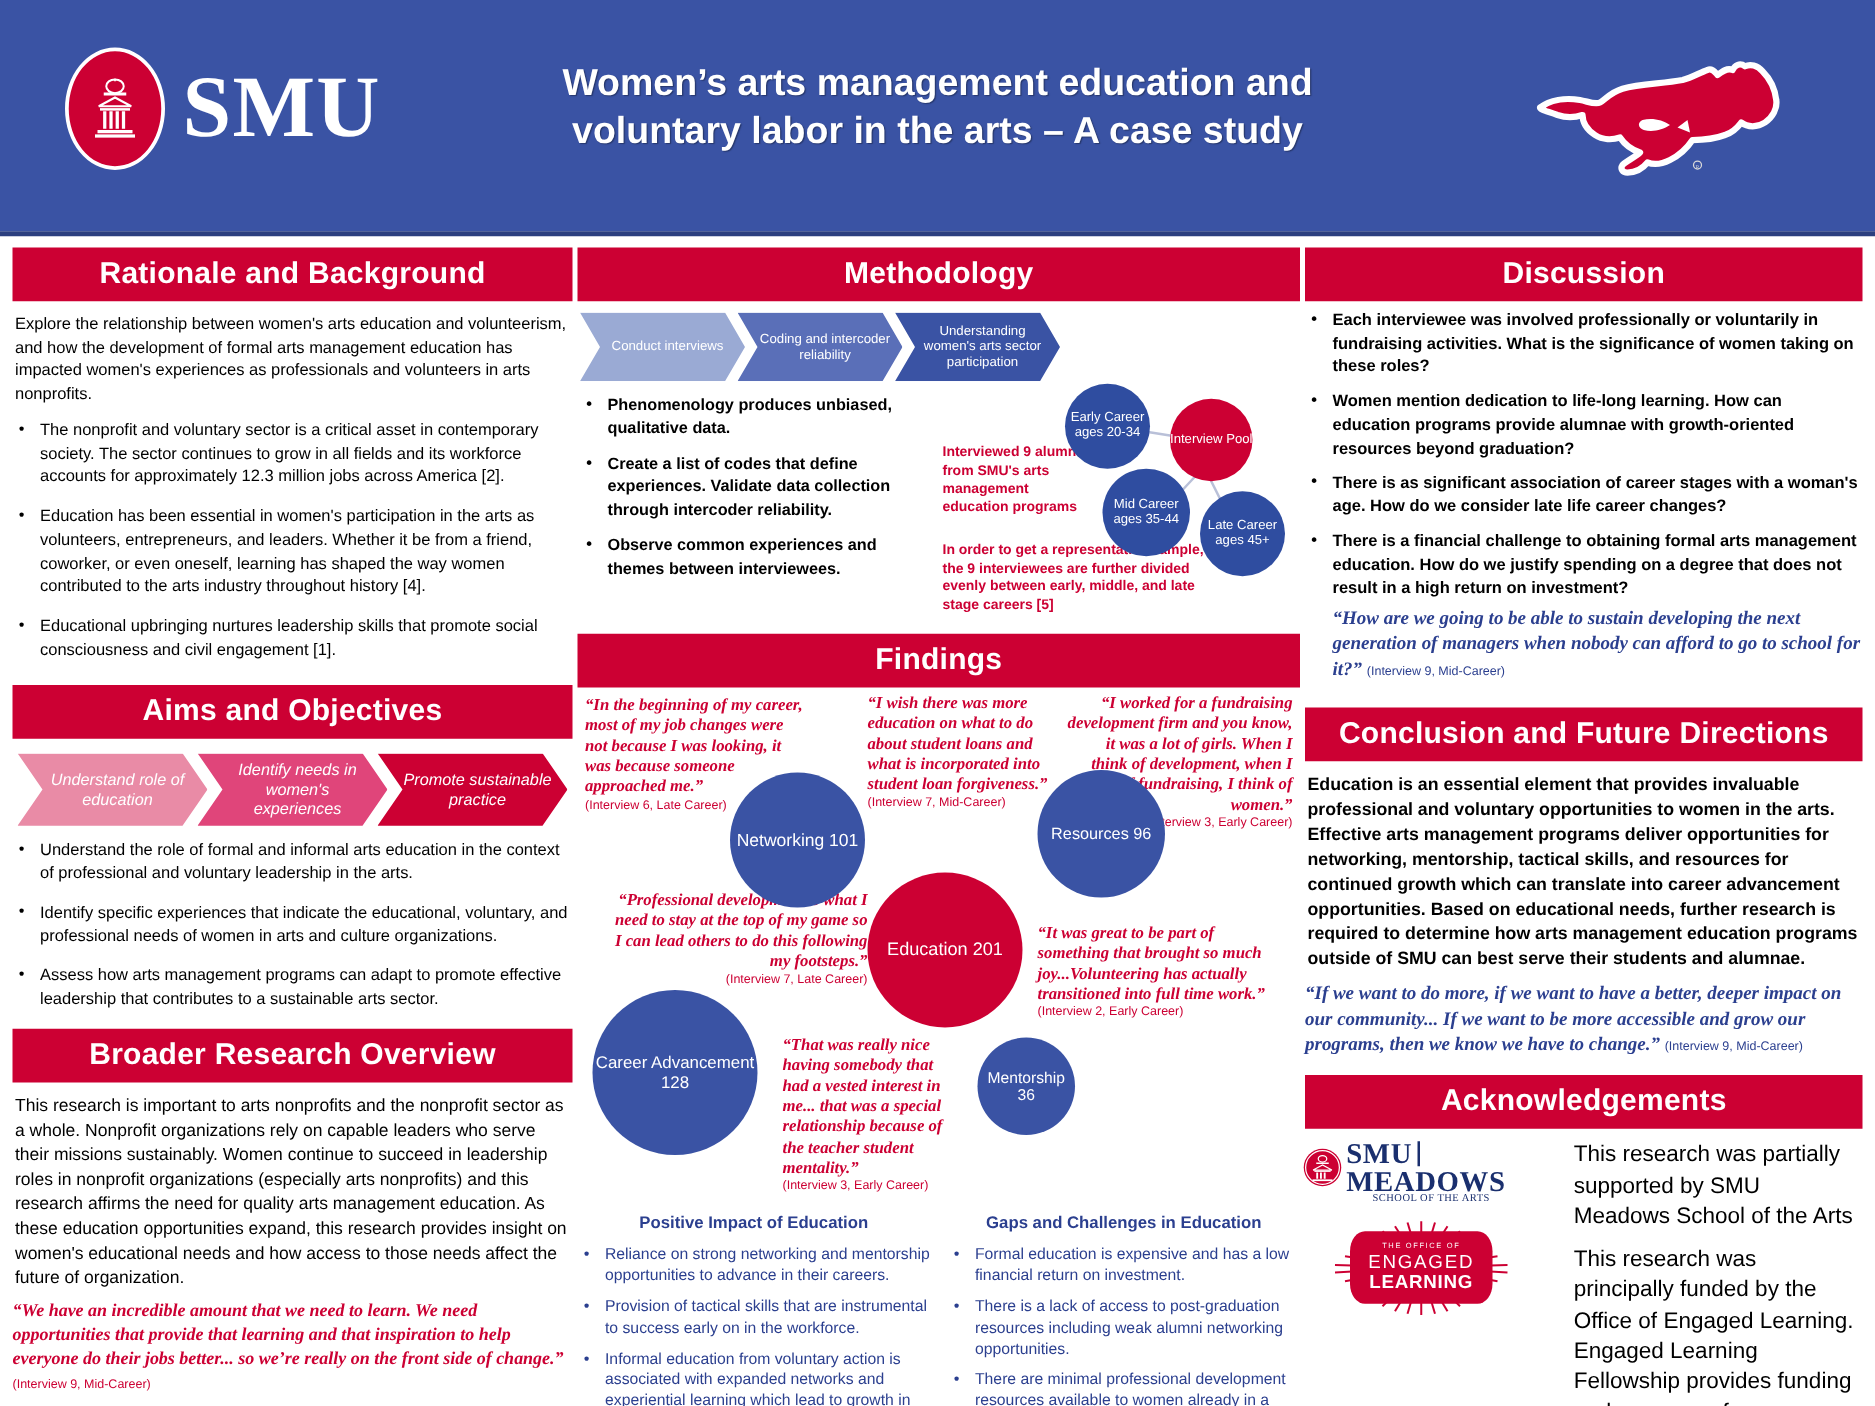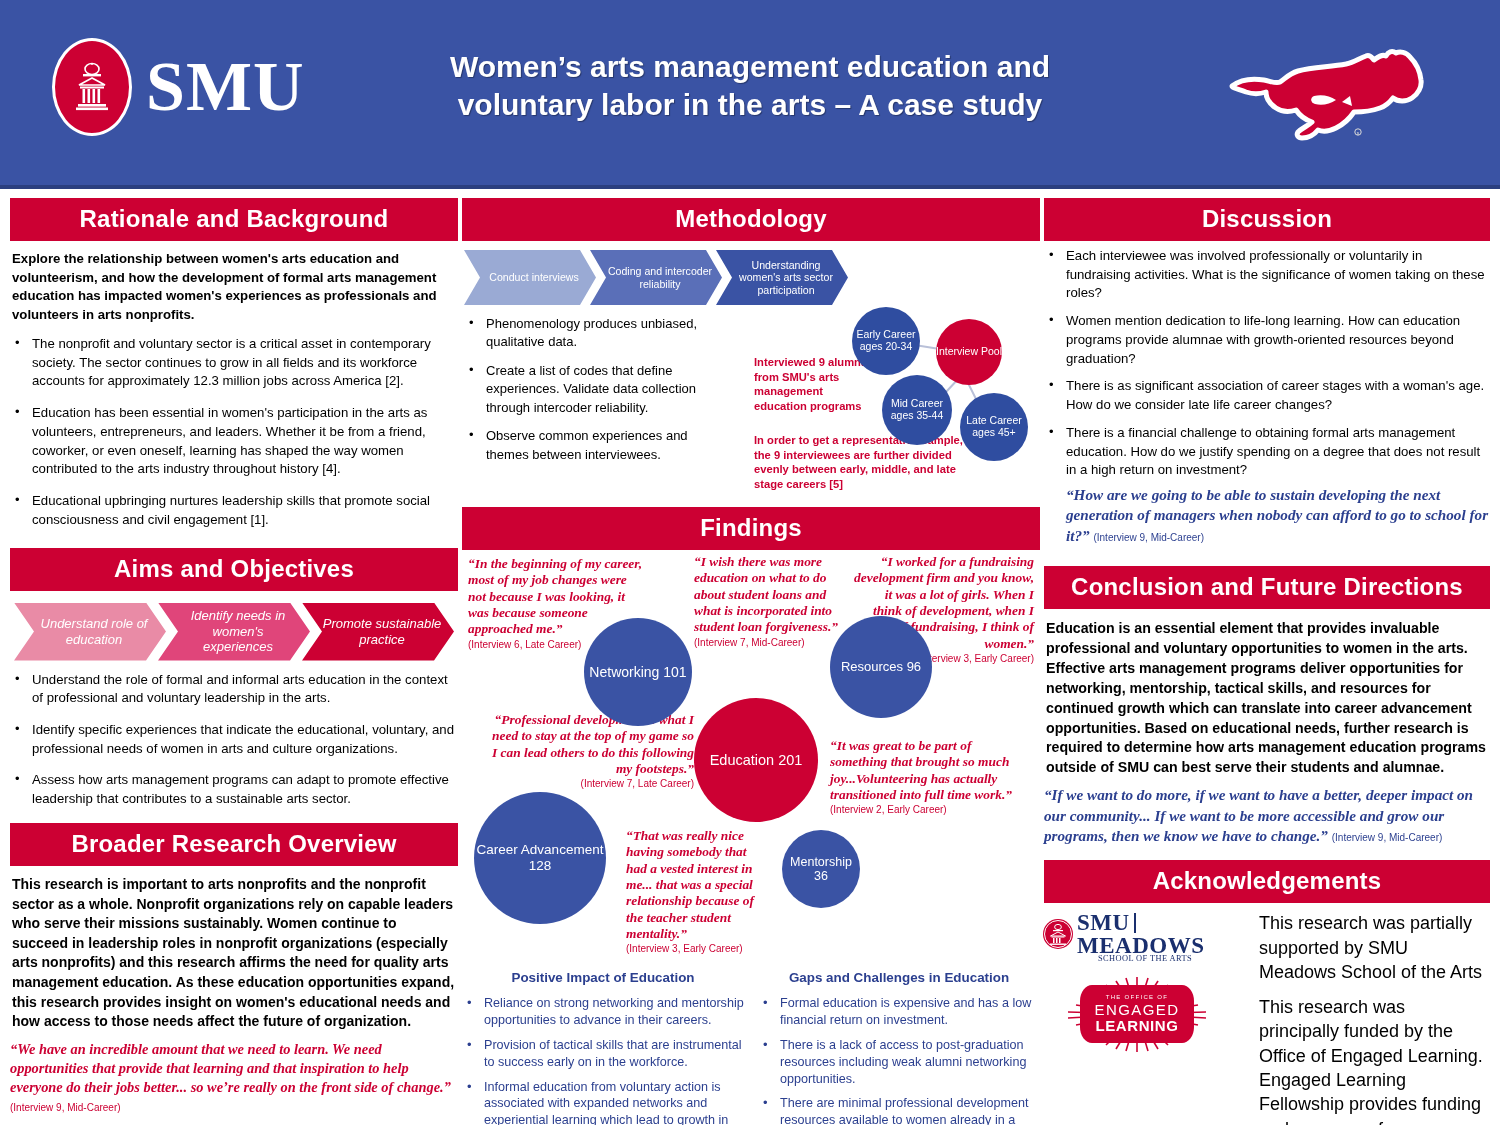--- a/index.html
+++ b/index.html
@@ -53,31 +53,31 @@
   .col-left{left:10px;width:448px;}
   .col-mid{left:462px;width:578px;}
   .col-right{left:1044px;width:446px;}
 
   .sec-head{
     background:#cc0033;color:#fff;text-align:center;
     font-size:24px;font-weight:bold;padding:7px 0 8px 0;
     letter-spacing:.2px;
   }
   .body-txt{
-    font-size:13.2px;line-height:1.42;margin:9px 2px 0 2px;text-align:left;font-weight:bold;
+    font-size:13.2px;line-height:1.42;margin:9px 2px 0 2px;text-align:left;
   }
   ul.bul{margin:10px 0 0 0;padding:0;list-style:none;}
   ul.bul li{
     position:relative;padding-left:22px;font-size:13.2px;line-height:1.42;
     margin-bottom:13px;
   }
   ul.bul li:before{
     content:"\2022";position:absolute;left:5px;top:-1px;font-size:13px;
   }
-  ul.bul.tight li{margin-bottom:9px;}
+  ul.bul.tight li{margin-bottom:9px;font-weight:bold;}
   .quote-red{
     color:#cc0033;font-family:"Liberation Serif", serif;font-style:italic;
     font-weight:bold;font-size:14.4px;line-height:1.32;margin-top:8px;
   }
   .quote-blue{
     color:#2b3f8f;font-family:"Liberation Serif", serif;font-style:italic;
     font-weight:bold;font-size:15.2px;line-height:1.34;margin-top:7px;
   }
   .attrib{
     font-family:"Liberation Sans", sans-serif;font-style:normal;font-weight:normal;

